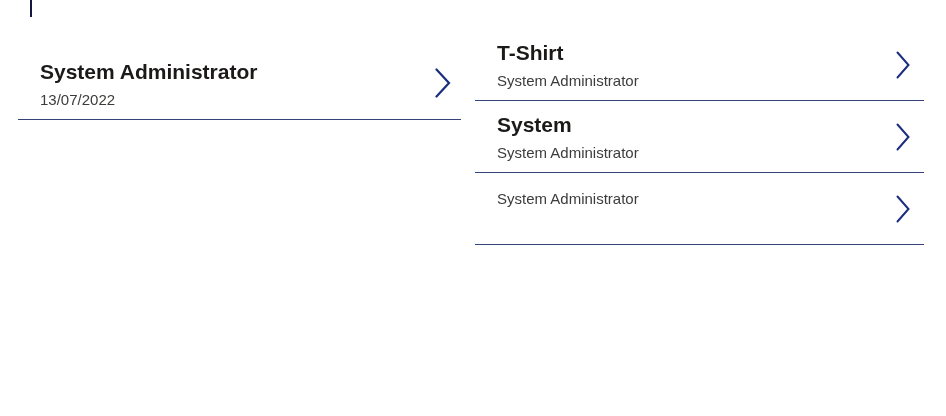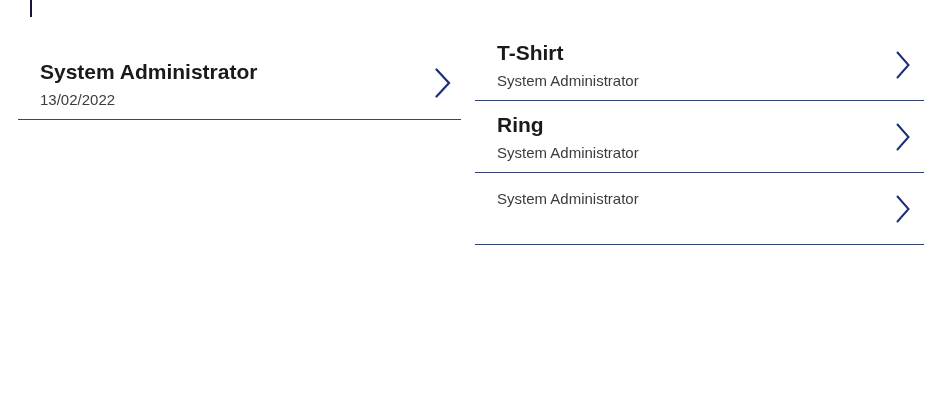--- a/index.html
+++ b/index.html
@@ -81,21 +81,21 @@
 </head>
 <body>
 
 <div class="stage">
 
   <div class="caret-artifact"></div>
 
   <div class="left-card">
     <div class="text-block">
       <div class="title">System Administrator</div>
-      <div class="subtitle">13/02/2022</div>
+      <div class="subtitle">13/07/2022</div>
     </div>
     <div class="chevron">
       <svg width="16" height="30" viewBox="0 0 16 30">
         <polyline points="1.5,1.5 14,15 1.5,28.5" fill="none" stroke="#1b2d7d" stroke-width="2.2" stroke-linecap="round" stroke-linejoin="miter"></polyline>
       </svg>
     </div>
   </div>
 
   <div class="right-list">
 
@@ -106,21 +106,21 @@
       </div>
       <div class="chevron">
         <svg width="14" height="28" viewBox="0 0 14 28">
           <polyline points="1.5,1.5 12.5,14 1.5,26.5" fill="none" stroke="#1b2d7d" stroke-width="2" stroke-linecap="round" stroke-linejoin="miter"></polyline>
         </svg>
       </div>
     </div>
 
     <div class="right-item">
       <div class="text-block">
-        <div class="title">Ring</div>
+        <div class="title">System</div>
         <div class="subtitle">System Administrator</div>
       </div>
       <div class="chevron">
         <svg width="14" height="28" viewBox="0 0 14 28">
           <polyline points="1.5,1.5 12.5,14 1.5,26.5" fill="none" stroke="#1b2d7d" stroke-width="2" stroke-linecap="round" stroke-linejoin="miter"></polyline>
         </svg>
       </div>
     </div>
 
     <div class="right-item">

